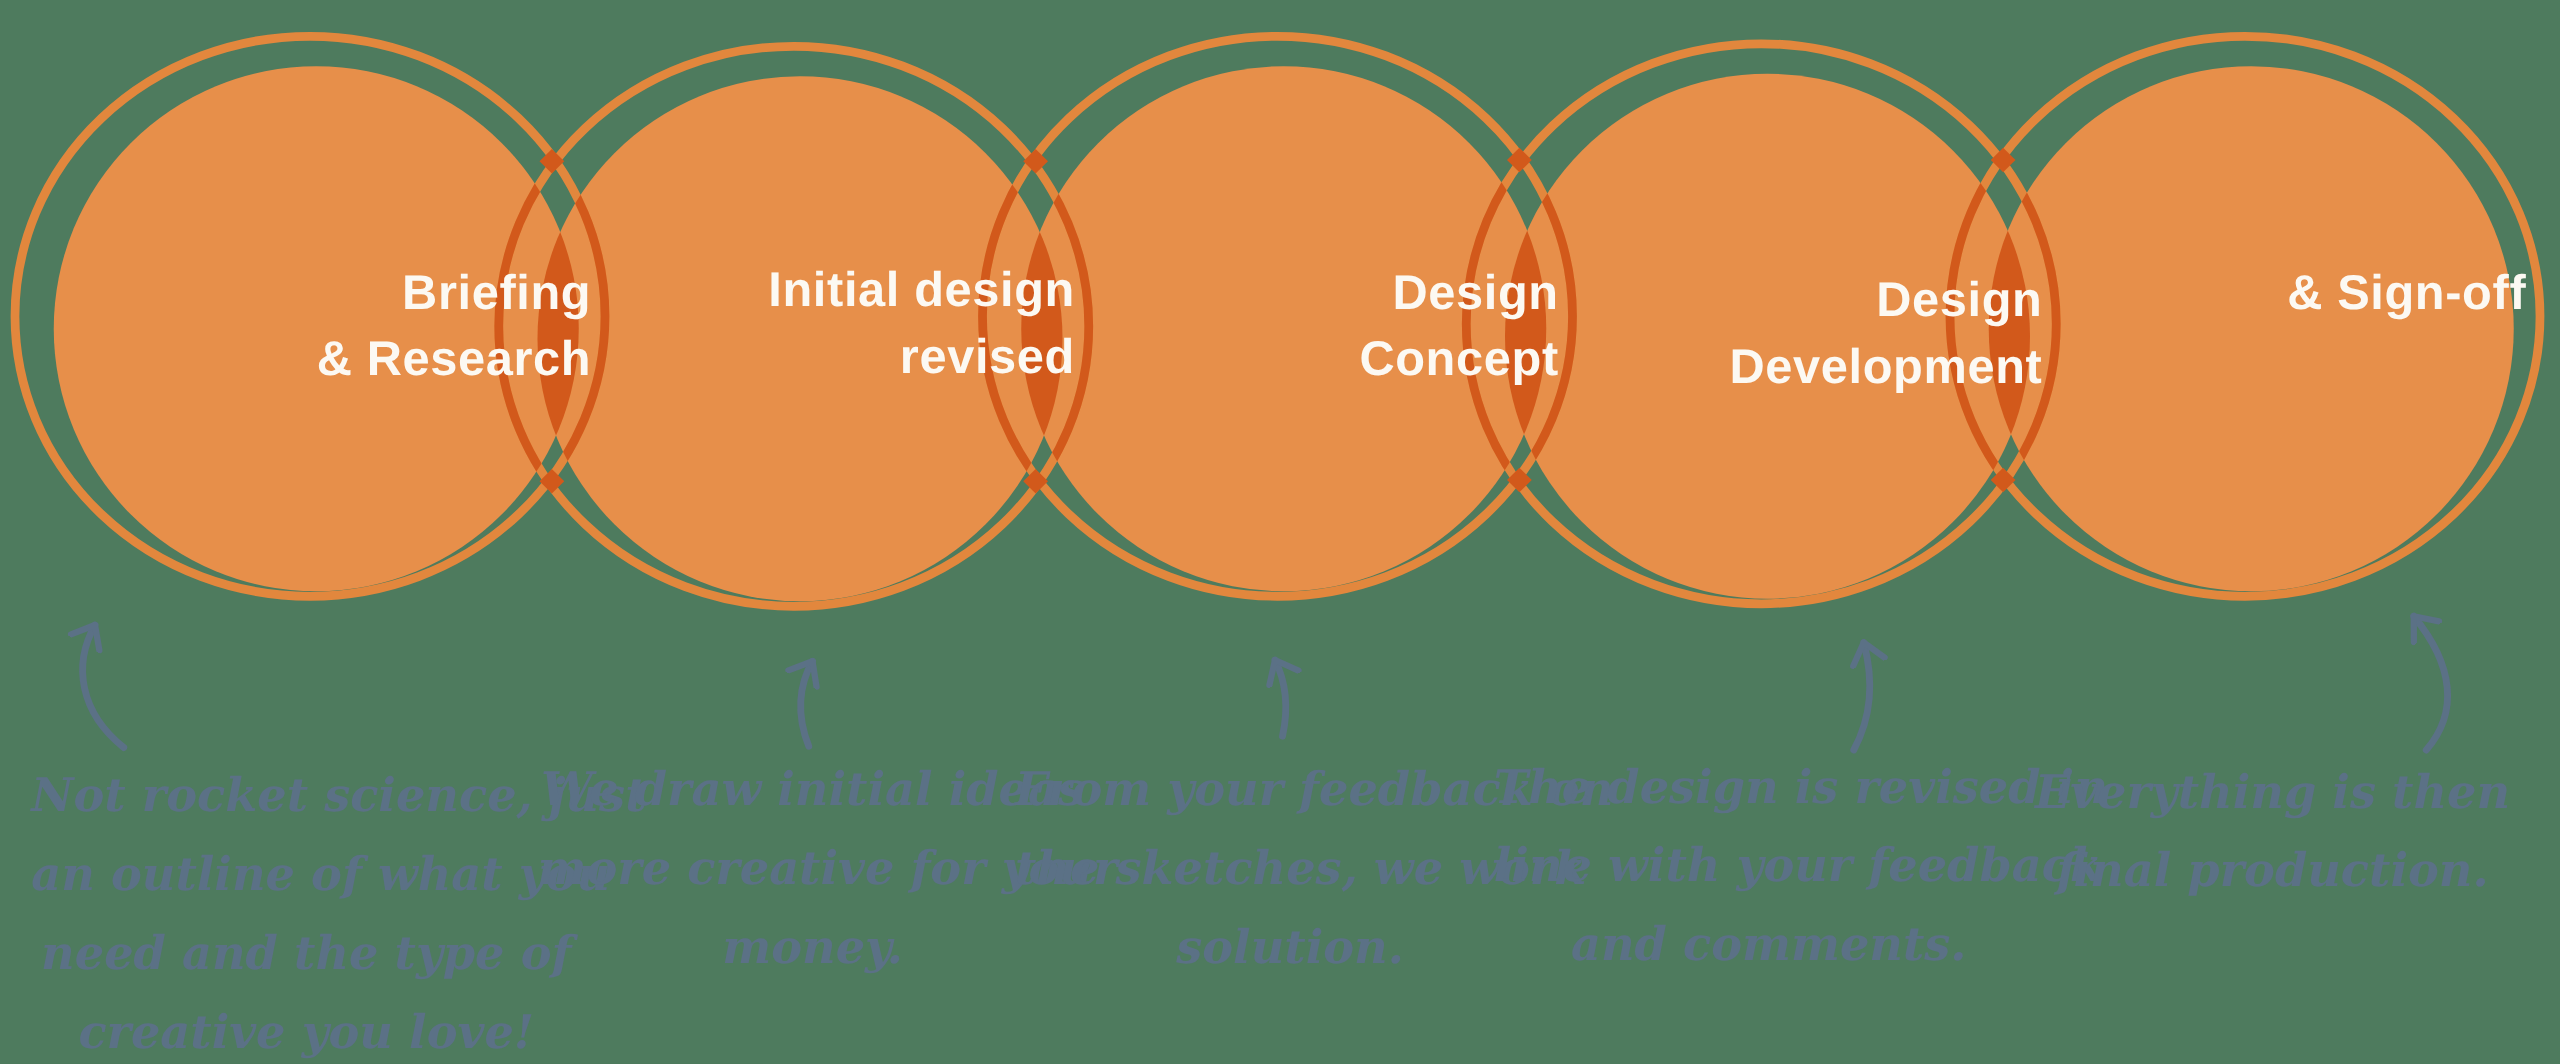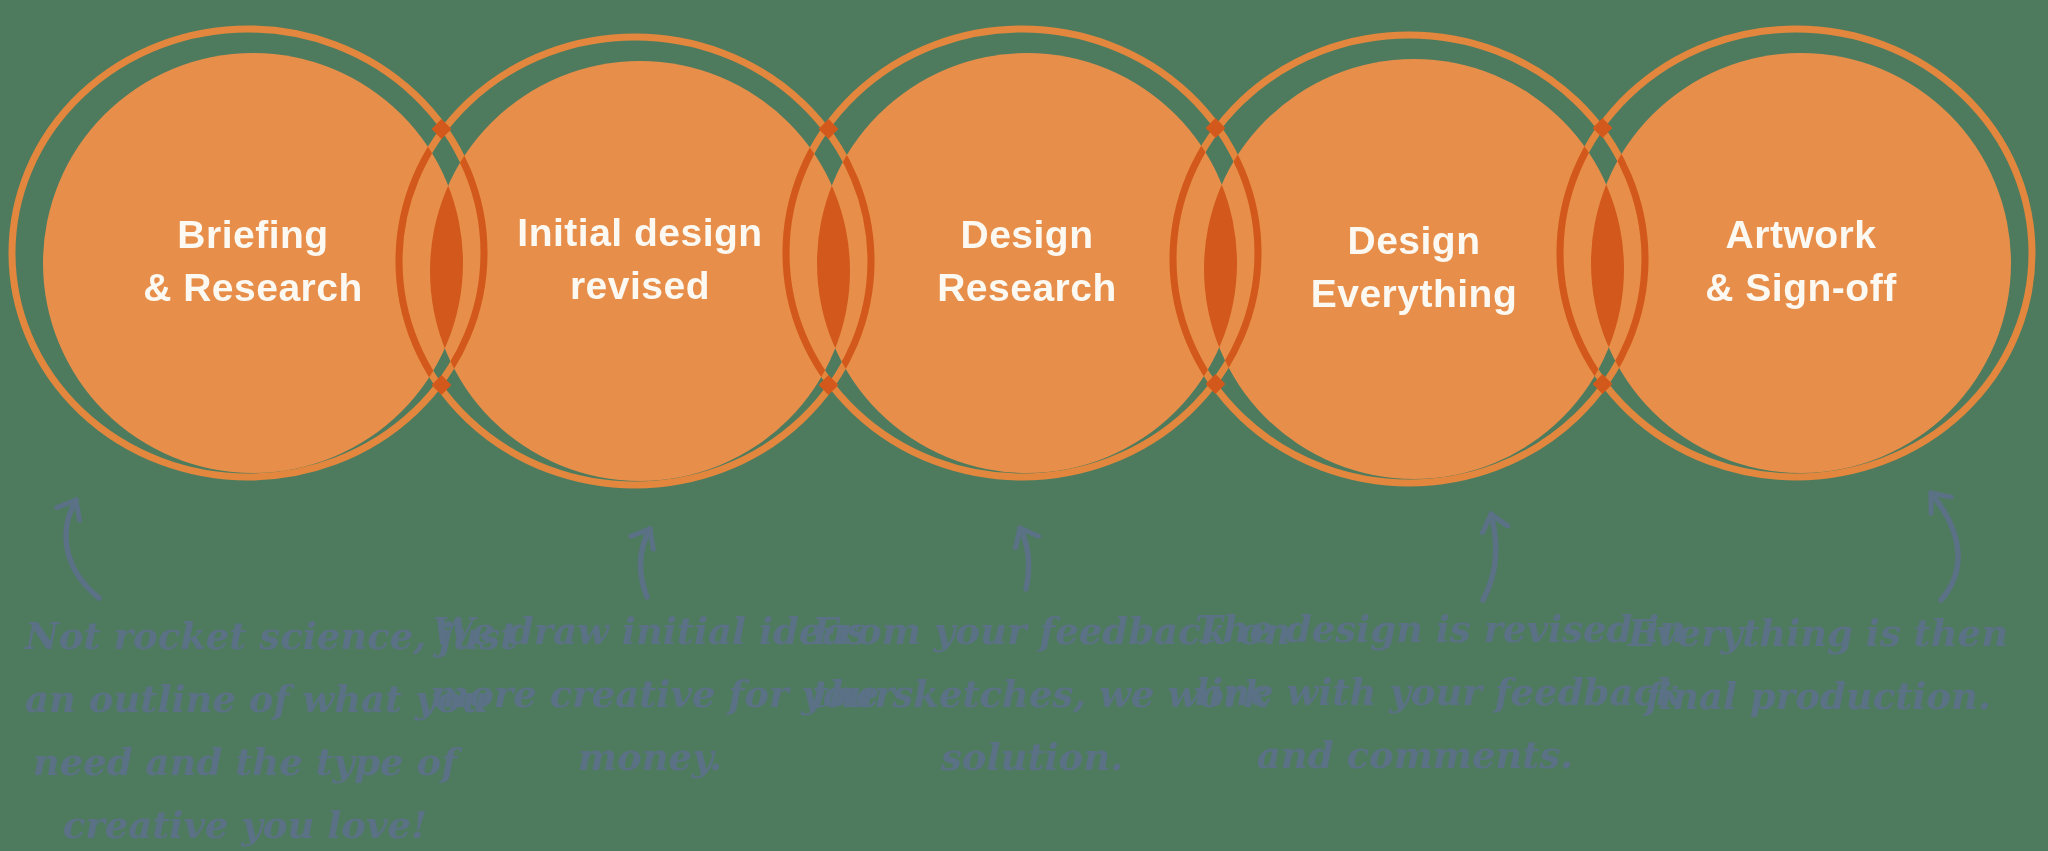--- a/index.html
+++ b/index.html
@@ -4,21 +4,21 @@
 <style>
   :root{
     --bg:#4E7B5E; --orange:#E78F4A; --orangeRing:#E2873D;
     --orangeDark:#D2591B; --slate:#5B7186; --titleWhite:#FCF9F3;
   }
   html,body{margin:0;padding:0;}
   body{background:var(--bg);font-family:"Liberation Sans",sans-serif;}
   .canvas{position:relative;width:2048px;height:851px;background:var(--bg);overflow:hidden;}
   .diagram-svg{position:absolute;left:0;top:0;}
   .stage-title{
-    position:absolute;width:440px;text-align:center;
+    position:absolute;width:440px;text-align:right;
     font:700 39px/53px "Liberation Sans",sans-serif;
     color:var(--titleWhite);letter-spacing:.5px;
   }
   .stage-title span{display:block;}
   .caption{
     position:absolute;width:440px;text-align:center;
     font-style:italic;font-weight:600;
     font-family:"DejaVu Serif",serif;font-size:37px;line-height:63px;
     color:var(--slate);
   }
@@ -96,28 +96,27 @@
   <div class="stage-title" style="left:33px;top:208px">
     <span>Briefing</span>
     <span>&amp; Research</span>
   </div>
   <div class="stage-title" style="left:420px;top:206px">
     <span>Initial design</span>
     <span>revised</span>
   </div>
   <div class="stage-title" style="left:807px;top:208px">
     <span>Design</span>
-    <span>Research</span>
+    <span>Concept</span>
   </div>
   <div class="stage-title" style="left:1194px;top:214px">
     <span>Design</span>
-    <span>Everything</span>
+    <span>Development</span>
   </div>
   <div class="stage-title" style="left:1581px;top:208px">
-    <span>Artwork</span>
     <span>&amp; Sign-off</span>
   </div>
 
   <div class="caption" style="left:25px;top:605px">
     <span>Not rocket science, just</span>
     <span>an outline of what you</span>
     <span>need and the type of</span>
     <span>creative you love!</span>
   </div>
   <div class="caption" style="left:430px;top:600px">

